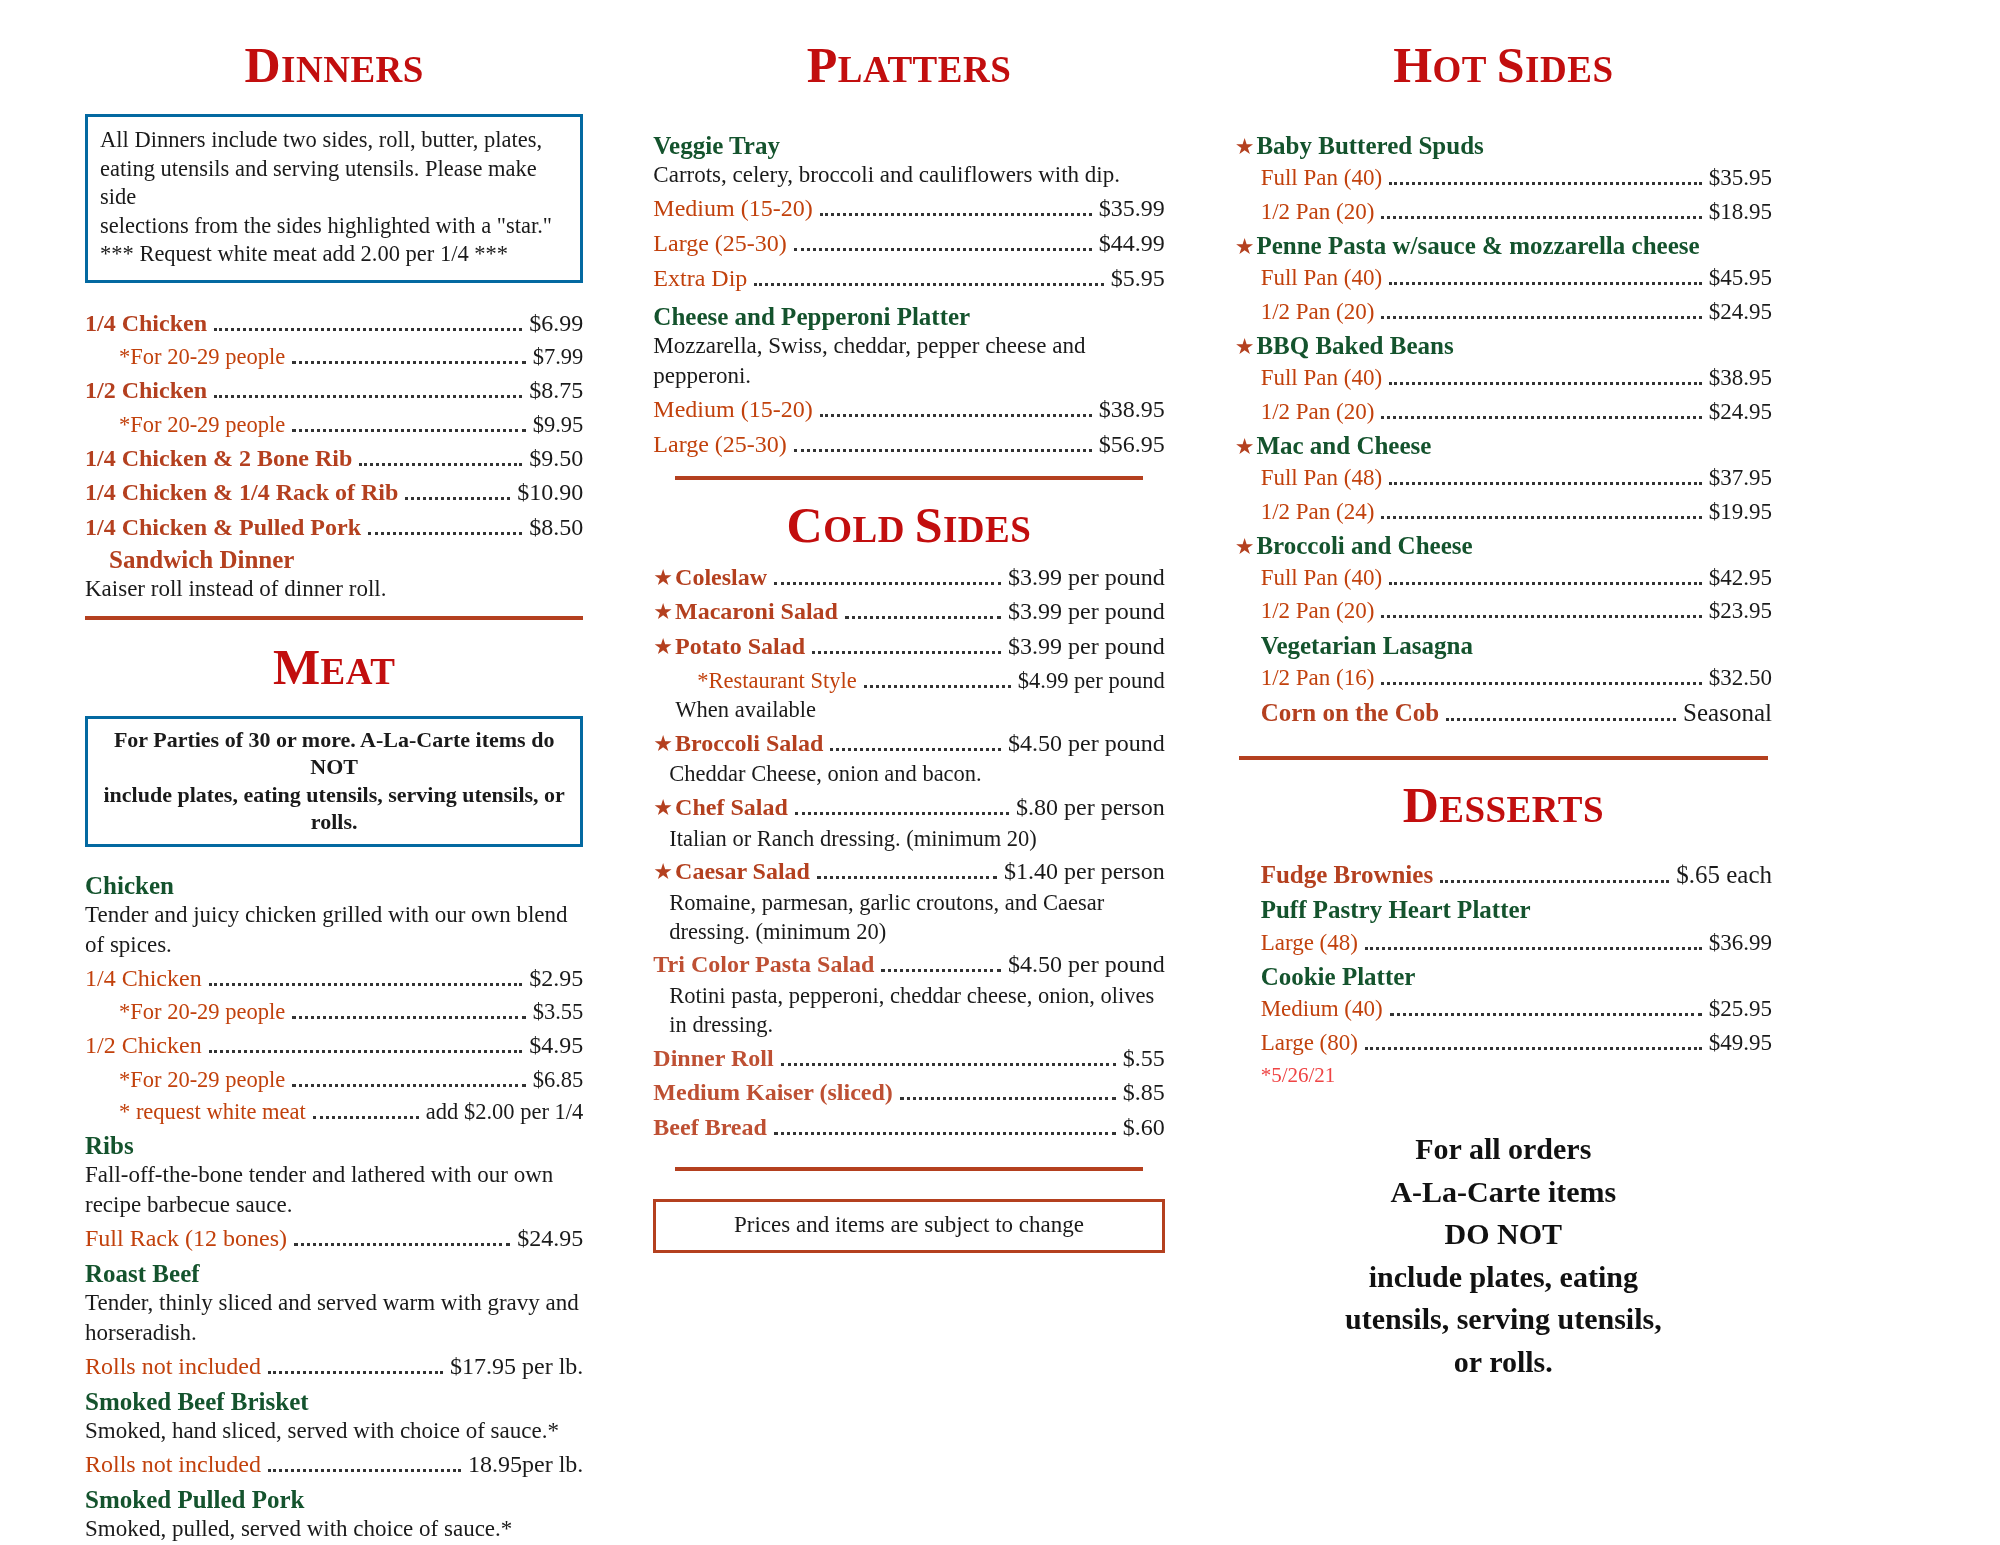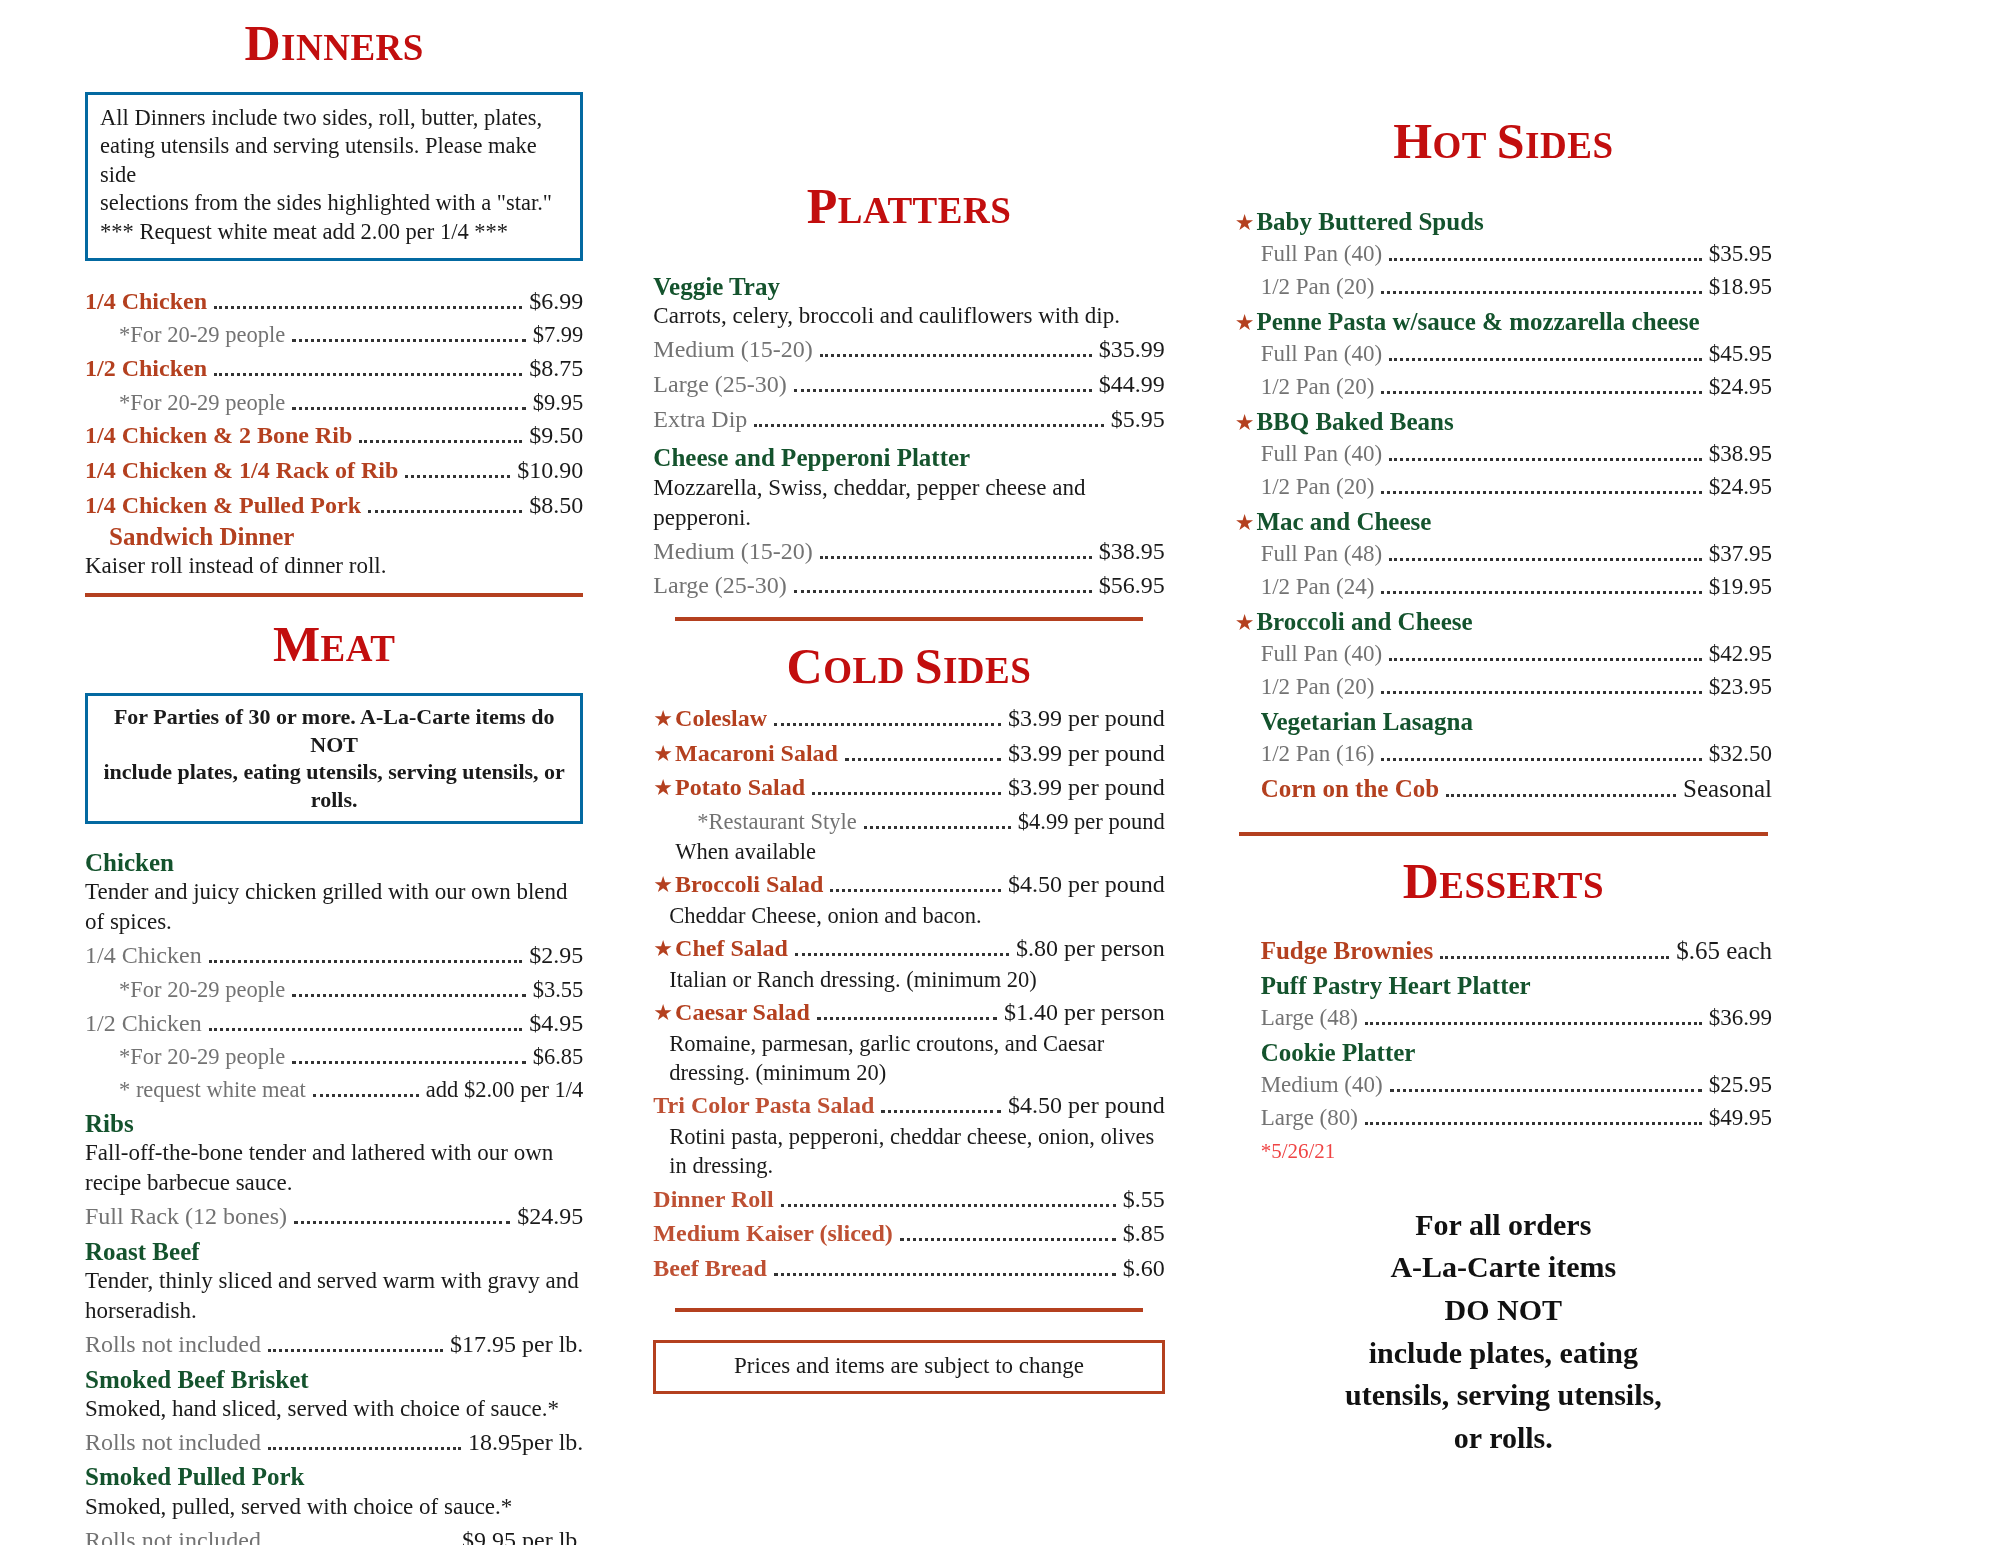--- a/index.html
+++ b/index.html
@@ -16,21 +16,21 @@
     overflow: hidden;
   }
 
   .page {
     position: relative;
     width: 1822px;
     height: 1545px;
     box-sizing: border-box;
     padding: 40px 30px 10px 30px;
     display: flex;
-    align-items: center;
+    align-items: flex-start;
   }
 
   .col {
     box-sizing: border-box;
   }
   .col-left   { width: 660px; padding: 0 30px 0 55px; }
   .col-mid    { width: 660px; padding: 0 30px 0 40px; }
   .col-right  { width: 680px; padding: 0 20px 0 40px; }
 
   
@@ -82,21 +82,21 @@
     flex: 1 1 auto;
     border-bottom: 3px dotted #333;
     margin: 0 7px 7px 7px;
     min-width: 12px;
     height: 0;
   }
   .row .price { white-space: nowrap; }
 
   .name-red   { color: #B4401F; font-weight: bold; }
   .name-red2  { color: #BE5033; font-weight: bold; }
-  .plain      { color: #737373; font-weight: normal; }
+  .plain      { color: #c2410c; font-weight: normal; }
 
   .row.sub    { font-size: 22.5px; padding-left: 34px; }
   .row.sub2   { font-size: 22.5px; padding-left: 44px; }
   .row.pan    { font-size: 23px; padding-left: 26px; }
 
   .desc {
     font-size: 23px;
     line-height: 1.26;
     margin: 0 0 1px 0;
     color: #1a1a1a;

